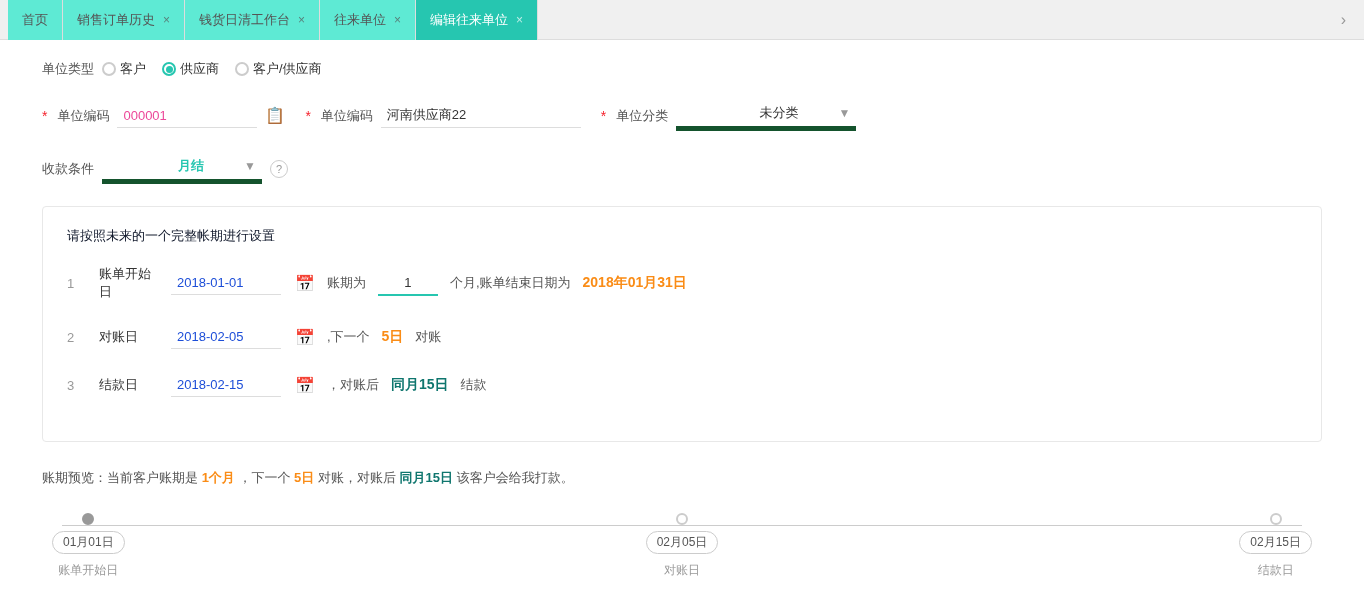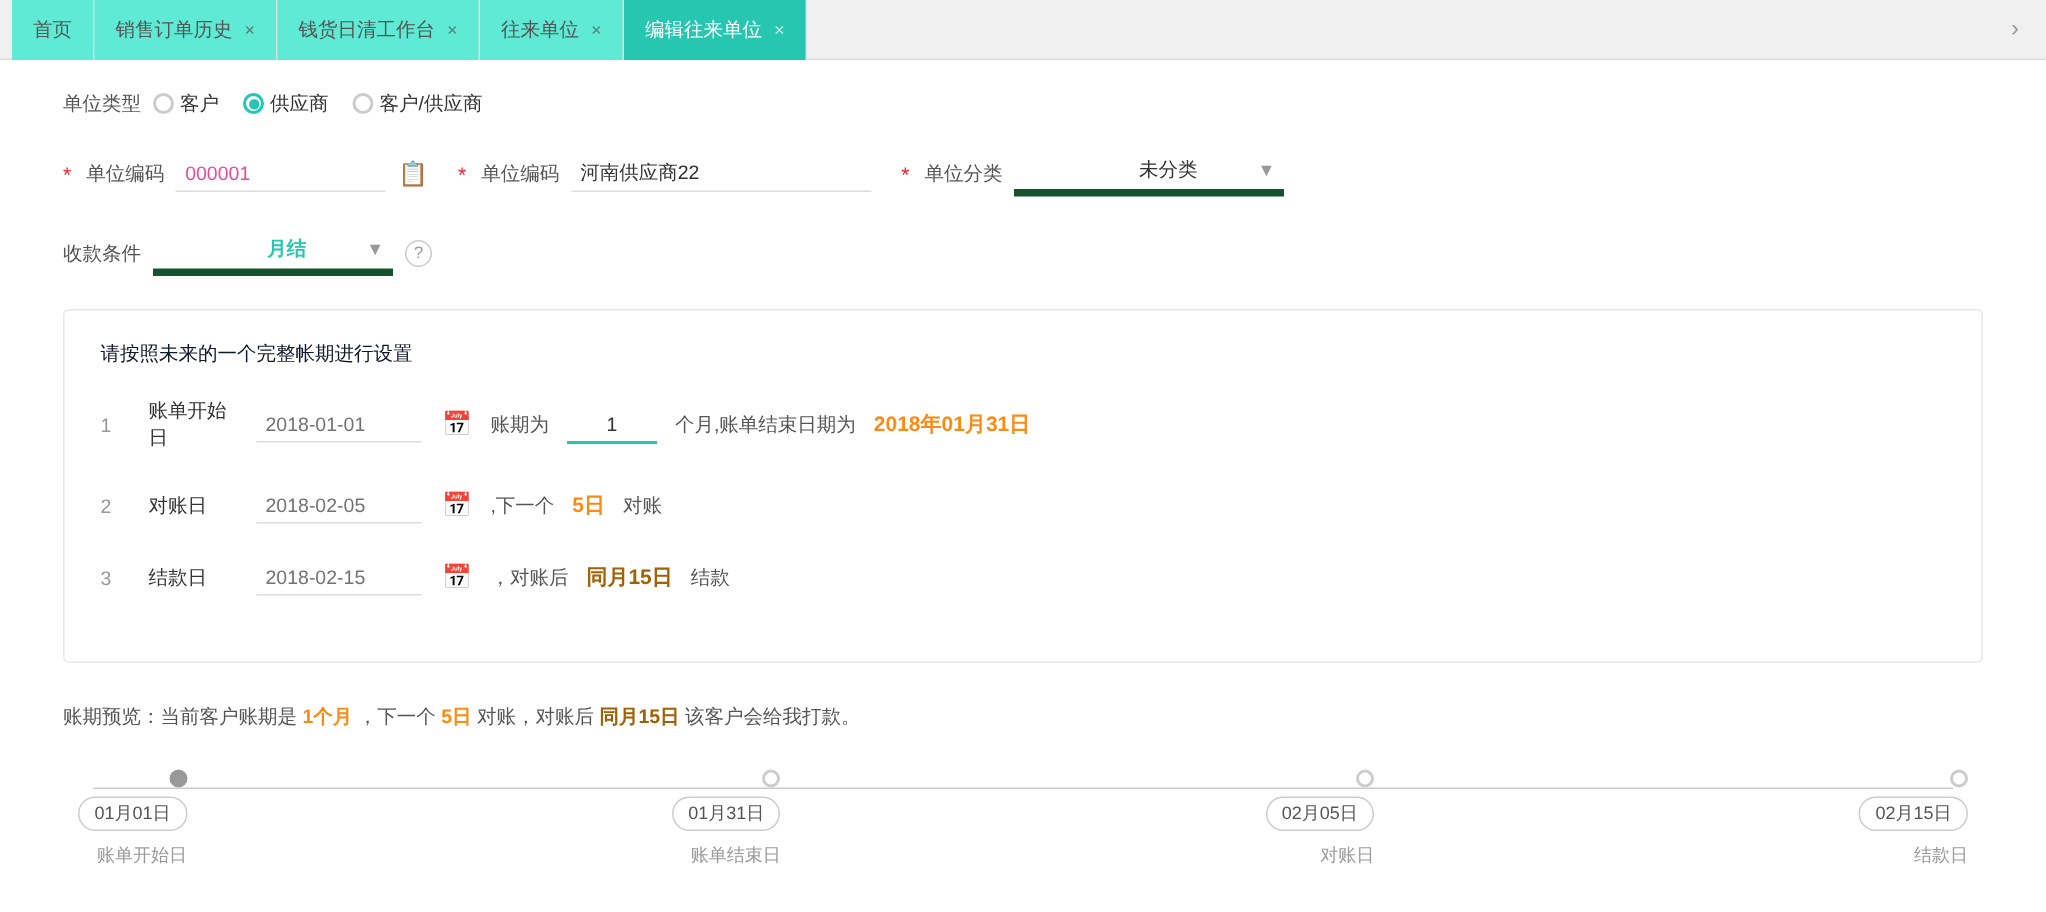--- a/index.html
+++ b/index.html
@@ -204,38 +204,38 @@
       color: #333;
     }
     .date-input {
       border: none;
       border-bottom: 1px solid #ddd;
       padding: 4px 6px;
       font-size: 13px;
       width: 110px;
       outline: none;
       background: transparent;
-      color: #737373;
+      color: #1d4ed8;
     }
     .cal-icon {
       color: #26c6b0;
       font-size: 16px;
       cursor: pointer;
       margin-left: 2px;
     }
     .row-desc {
       font-size: 13px;
       color: #555;
     }
     .highlight-orange {
       color: #fa8c16;
       font-weight: bold;
     }
     .highlight-teal {
-      color: #a16207;
+      color: #0f766e;
       font-weight: bold;
     }
     .period-input {
       border: none;
       border-bottom: 2px solid #26c6b0;
       padding: 4px 6px;
       font-size: 13px;
       width: 60px;
       outline: none;
       background: transparent;
@@ -262,21 +262,21 @@
     .timeline-points {
       display: flex;
       justify-content: space-between;
       width: 100%;
       position: relative;
       z-index: 1;
     }
     .timeline-point {
       display: flex;
       flex-direction: column;
-      align-items: flex-end;
+      align-items: center;
       gap: 6px;
     }
     .point-dot {
       width: 12px;
       height: 12px;
       border-radius: 50%;
       border: 2px solid #ccc;
       background: #fff;
     }
     .point-dot.start {
@@ -436,25 +436,20 @@
   <div class="timeline-wrapper">
     <div class="timeline-line"></div>
     <div class="timeline-points">
       <div class="timeline-point">
         <div class="point-dot start"></div>
         <div class="point-label-box">01月01日</div>
         <div class="point-desc">账单开始日</div>
       </div>
       <div class="timeline-point">
         <div class="point-dot"></div>
-        <div class="point-label-box">01月31日</div>
-        <div class="point-desc">账单结束日</div>
-      </div>
-      <div class="timeline-point">
-        <div class="point-dot"></div>
         <div class="point-label-box">02月05日</div>
         <div class="point-desc">对账日</div>
       </div>
       <div class="timeline-point">
         <div class="point-dot end"></div>
         <div class="point-label-box">02月15日</div>
         <div class="point-desc">结款日</div>
       </div>
     </div>
   </div>

